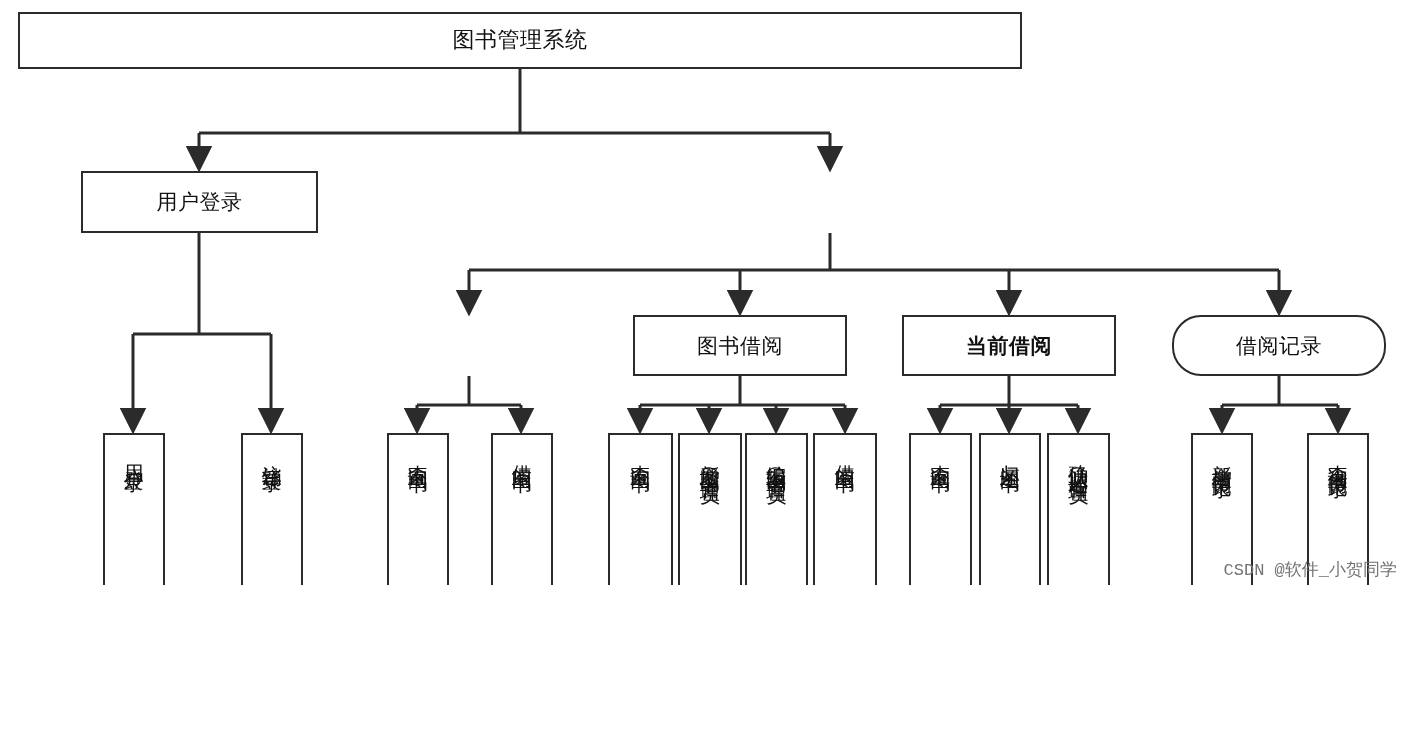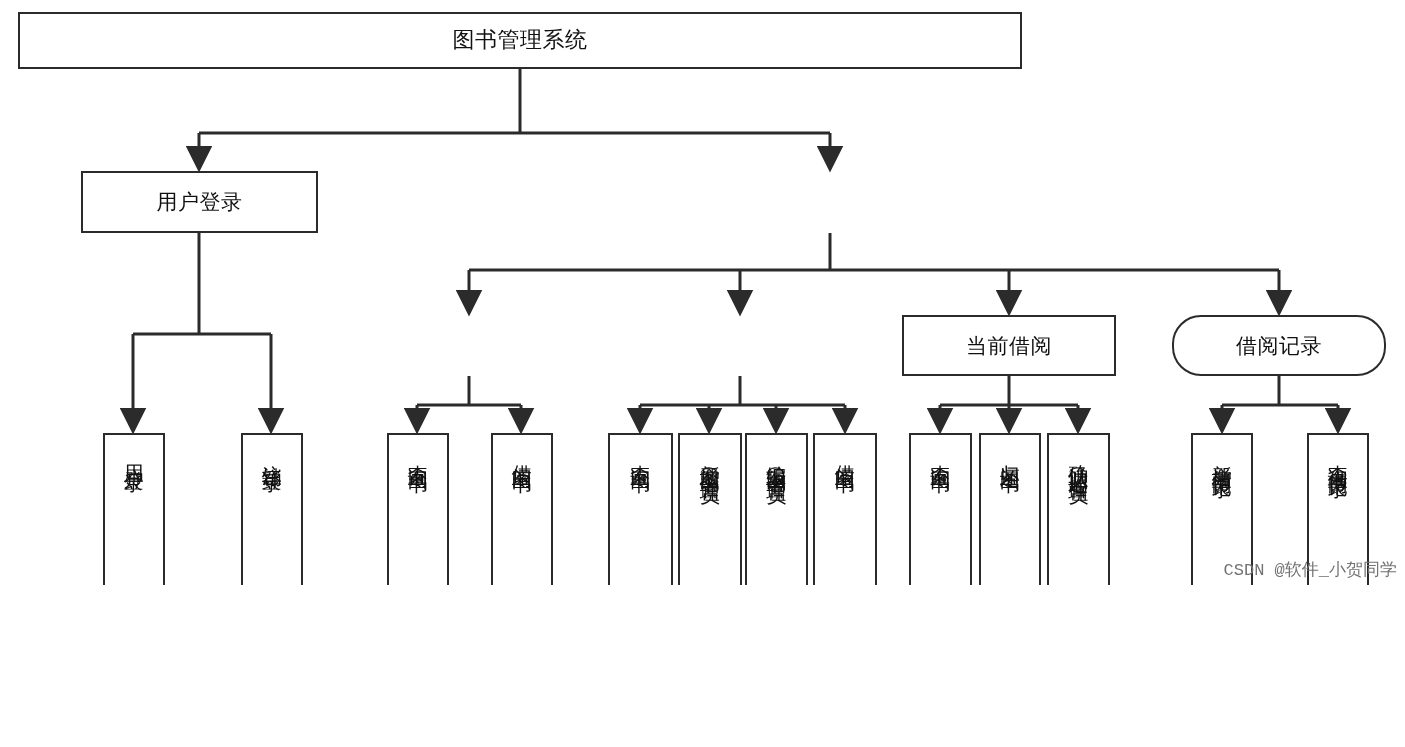--- a/index.html
+++ b/index.html
@@ -129,22 +129,25 @@
   <div class="node root" style="left:18px; top:12px; width:1004px; height:57px;">
     <span class="label">图书管理系统</span>
   </div>
 
   <div class="node" style="left:81px; top:171px; width:237px; height:62px;">
     <span class="label">用户登录</span>
   </div>
 
 
 
-
-  <div class="node" style="left:902px; top:315px; width:214px; height:61px;">
+  <div class="node" style="left:633px; top:315px; width:214px; height:61px;">
+    <span class="label">图书借阅</span>
+  </div>
+
+  <div class="node" style="left:902px; top:315px; width:214px; height:61px;font-weight:bold;">
     <span class="label">当前借阅</span>
   </div>
 
   <div class="node" style="left:1172px; top:315px; width:214px; height:61px;border-radius:29px;">
     <span class="label">借阅记录</span>
   </div>
 
   <div class="node vertical" style="left:103px; top:433px; width:62px; height:301px;">
     <span class="label">用户登录</span>
   </div>

